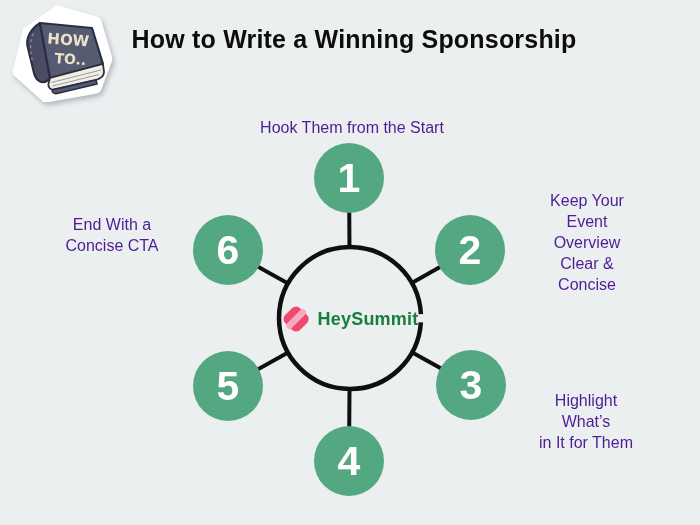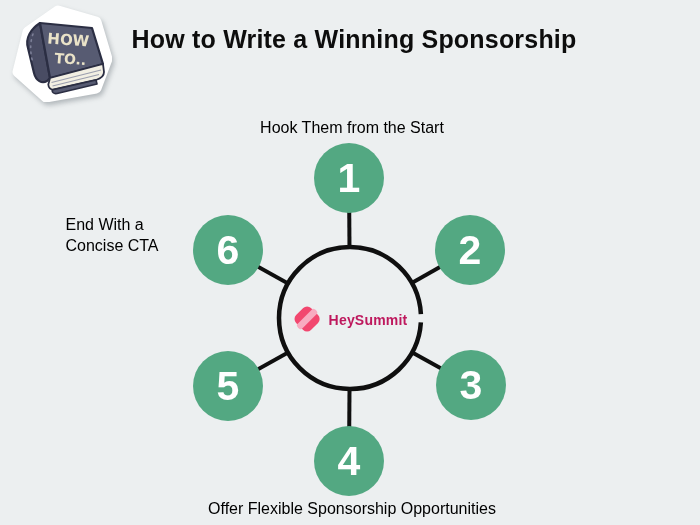--- a/index.html
+++ b/index.html
@@ -37,37 +37,37 @@
   .pos-1{left:314px;top:143px;}
   .pos-2{left:435px;top:215px;}
   .pos-3{left:436px;top:350px;}
   .pos-4{left:314px;top:426px;}
   .pos-5{left:193px;top:351px;}
   .pos-6{left:193px;top:215px;}
 
   
   .step-label{
     position:absolute;transform:translate(-50%,-50%);
-    font-size:16px;line-height:21px;color:#000000;
-    text-align:left;white-space:pre-line;
+    font-size:16px;line-height:21px;color:#4c1d95;
+    text-align:center;white-space:pre-line;
   }
   .lbl-1{left:352px;top:127px;white-space:nowrap;}
   .lbl-2{left:587px;top:242px;}
   .lbl-3{left:586px;top:421px;}
   .lbl-4{left:352px;top:508px;white-space:nowrap;}
   .lbl-5{left:100px;top:424px;}
   .lbl-6{left:112px;top:235px;}
 
   
   .brand{
     position:absolute;left:350px;top:319px;transform:translate(-50%,-50%);
     display:flex;align-items:center;gap:7px;
   }
   .brand-name{
-    font-weight:bold;font-size:14px;color:#be185d;letter-spacing:.2px;
+    font-weight:bold;font-size:18px;color:#15803d;letter-spacing:.2px;
     white-space:nowrap;
   }
 </style>
 </head>
 <body>
 
 <div class="stage">
 
   <svg class="book-icon" viewBox="0 0 106 98" aria-hidden="true">
 
@@ -131,17 +131,21 @@
       <span>4</span>
     </div>
   <div class="step-circle pos-5" style="background:#53a882">
       <span>5</span>
     </div>
   <div class="step-circle pos-6" style="background:#53a882">
       <span>6</span>
     </div>
 
   <div class="step-label lbl-1">Hook Them from the Start</div>
-  <div class="step-label lbl-4">Offer Flexible Sponsorship Opportunities</div>
+  <div class="step-label lbl-2">Keep Your Event
+Overview
+Clear &amp; Concise</div>
+  <div class="step-label lbl-3">Highlight What’s
+in It for Them</div>
   <div class="step-label lbl-6">End With a
 Concise CTA</div>
 
 </div>
 
 </body></html>

